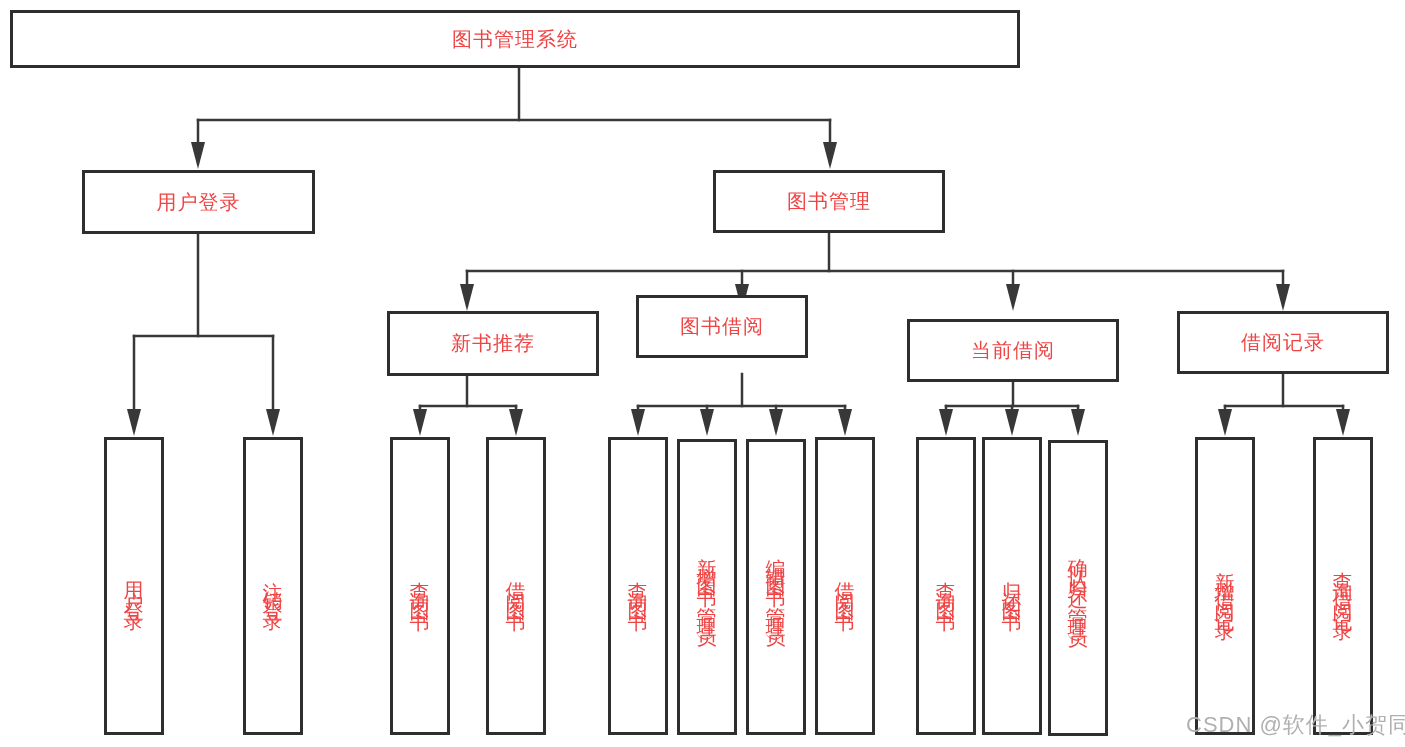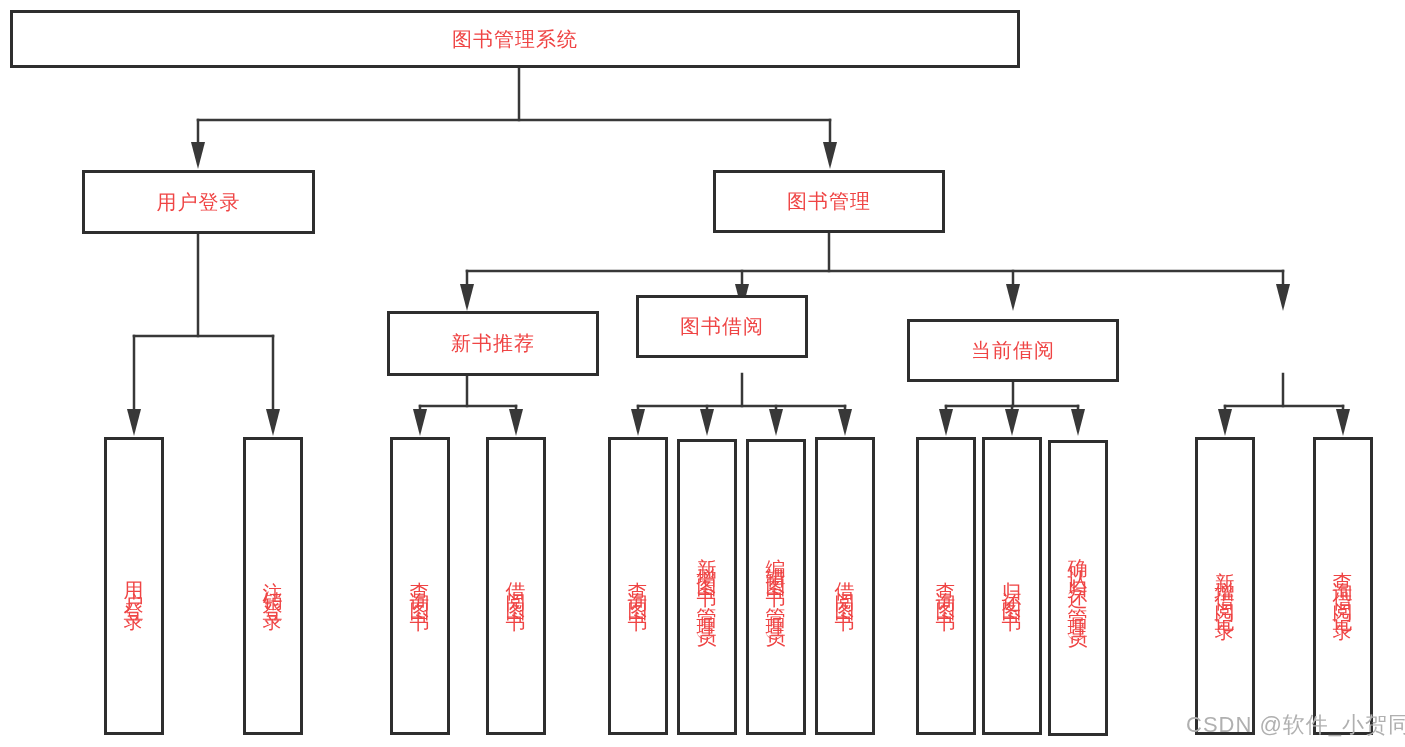--- a/index.html
+++ b/index.html
@@ -114,20 +114,21 @@
   </svg>
 
   <div class="node" style="left:10px;top:10px;width:1010px;height:58px;">图书管理系统</div>
 
   <div class="node" style="left:82px;top:170px;width:233px;height:64px;">用户登录</div>
   <div class="node" style="left:713px;top:170px;width:232px;height:63px;text-align:center;">图书管理</div>
 
   <div class="node" style="left:361px;top:311px;width:212px;height:65px;margin-left:26px;">新书推荐</div>
   <div class="node" style="left:636px;top:295px;width:172px;height:63px;">图书借阅</div>
   <div class="node" style="left:907px;top:311px;width:212px;height:63px;margin-top:8px;">当前借阅</div>
+  <div class="node" style="left:1177px;top:311px;width:212px;height:63px;">借阅记录</div>
 
   <div class="node vnode" style="left:104px;top:437px;width:60px;height:298px;">用户登录</div>
   <div class="node vnode" style="left:243px;top:437px;width:60px;height:298px;">注销登录</div>
 
   <div class="node vnode" style="left:390px;top:437px;width:60px;height:298px;">查询图书</div>
   <div class="node vnode" style="left:486px;top:437px;width:60px;height:298px;">借阅图书</div>
 
   <div class="node vnode" style="left:608px;top:437px;width:60px;height:298px;">查询图书</div>
   <div class="node vnode" style="left:677px;top:439px;width:60px;height:296px;">新增图书（管理员）</div>
   <div class="node vnode" style="left:746px;top:439px;width:60px;height:296px;">编辑图书（管理员）</div>

